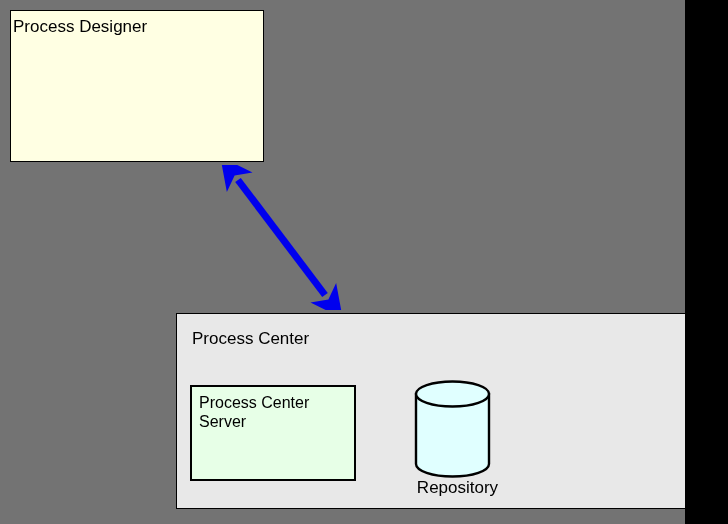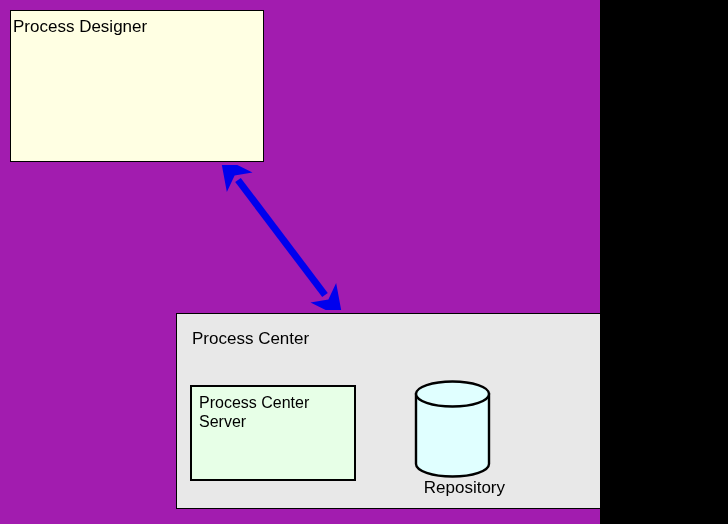--- a/index.html
+++ b/index.html
@@ -6,23 +6,23 @@
   html, body {
     margin: 0;
     padding: 0;
     background: #000000;
   }
   body {
     font-family: "Liberation Sans", sans-serif;
   }
   #canvas {
     position: relative;
-    width: 600px;
+    width: 685px;
     height: 524px;
-    background: #a21caf;
+    background: #737373;
     overflow: hidden;
   }
 
   
   .designer-box {
     position: absolute;
     left: 10px;
     top: 10px;
     width: 254px;
     height: 152px;
@@ -111,21 +111,21 @@
   .repo-svg {
     position: absolute;
     left: 0;
     top: 0;
   }
   .repo-label {
     position: absolute;
     left: 0;
     top: 98px;
     width: 95px;
-    text-align: right;
+    text-align: center;
     font-size: 17px;
     line-height: 20px;
     color: #000000;
     white-space: nowrap;
   }
 </style>
 </head>
 <body>
 
 <div id="canvas">

